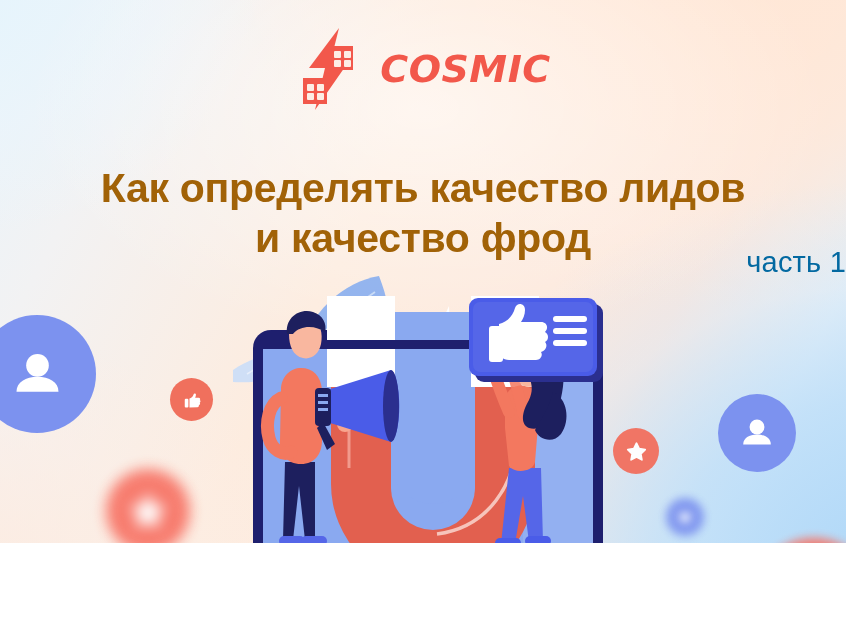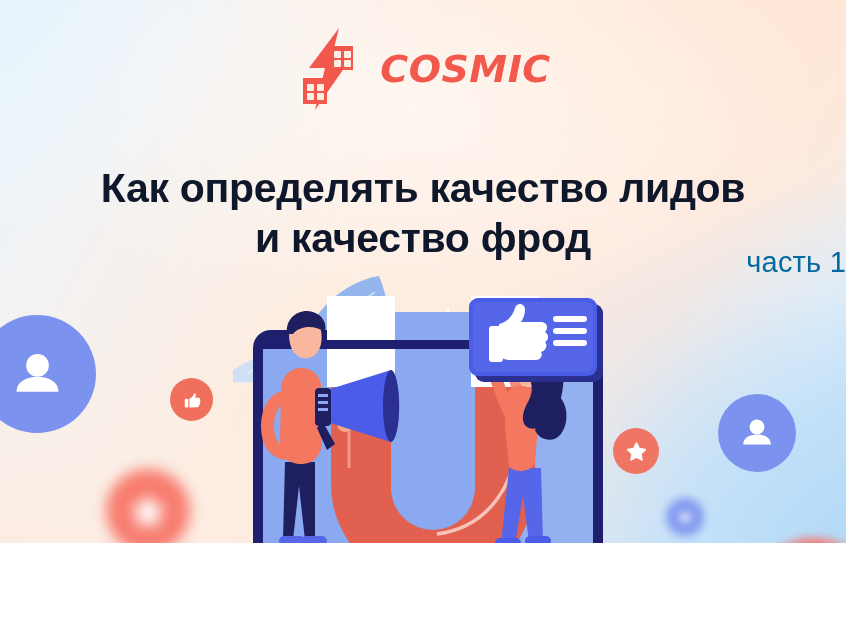--- a/index.html
+++ b/index.html
@@ -96,21 +96,21 @@
     white-space: nowrap;
   }
 
   
   .headline {
     position: absolute;
     left: 0;
     right: 0;
     top: 136px;
     text-align: center;
-    color: #0f172a;
+    color: #a16207;
     font-weight: 700;
     font-size: 41px;
     line-height: 1.22;
     letter-spacing: -0.3px;
     padding: 0 48px;
     box-sizing: border-box;
   }
   .headline .l2 { display: block; }
   .subtitle {
     position: absolute;

